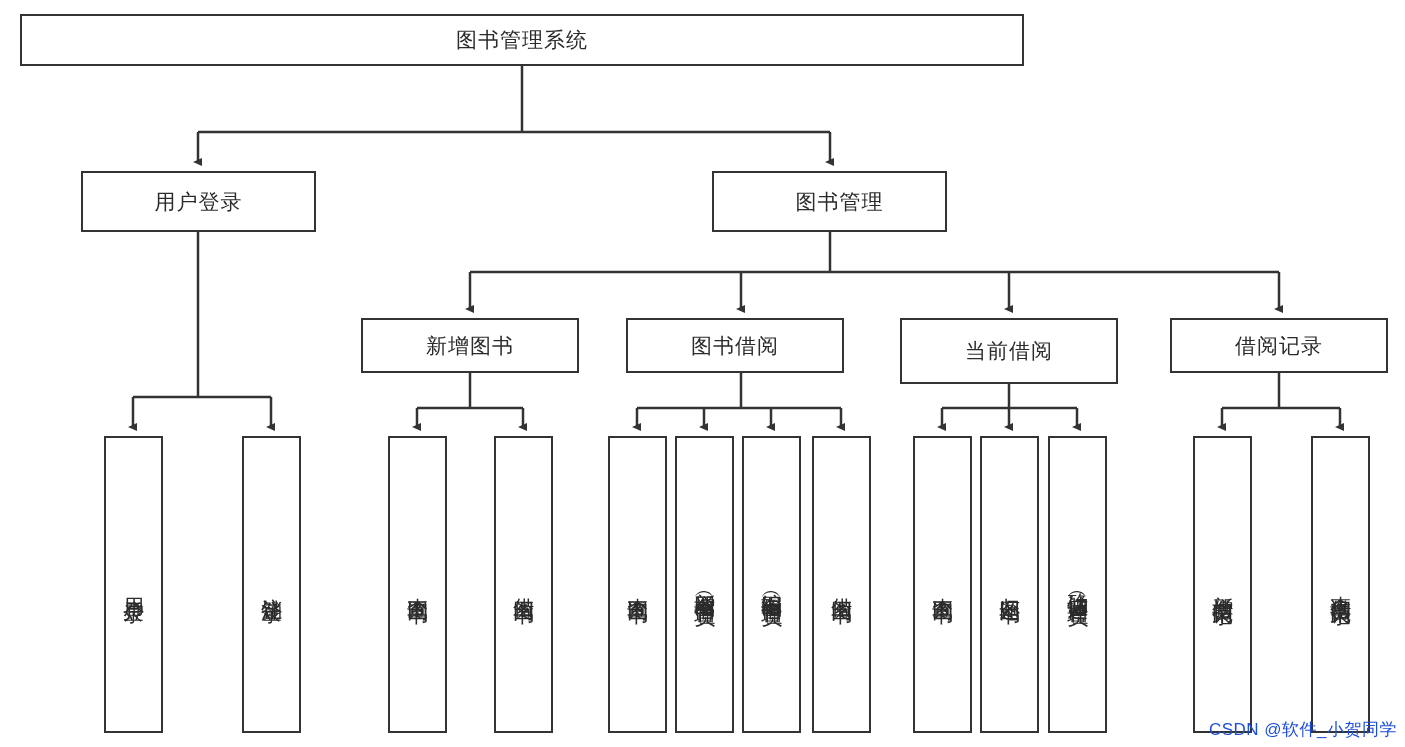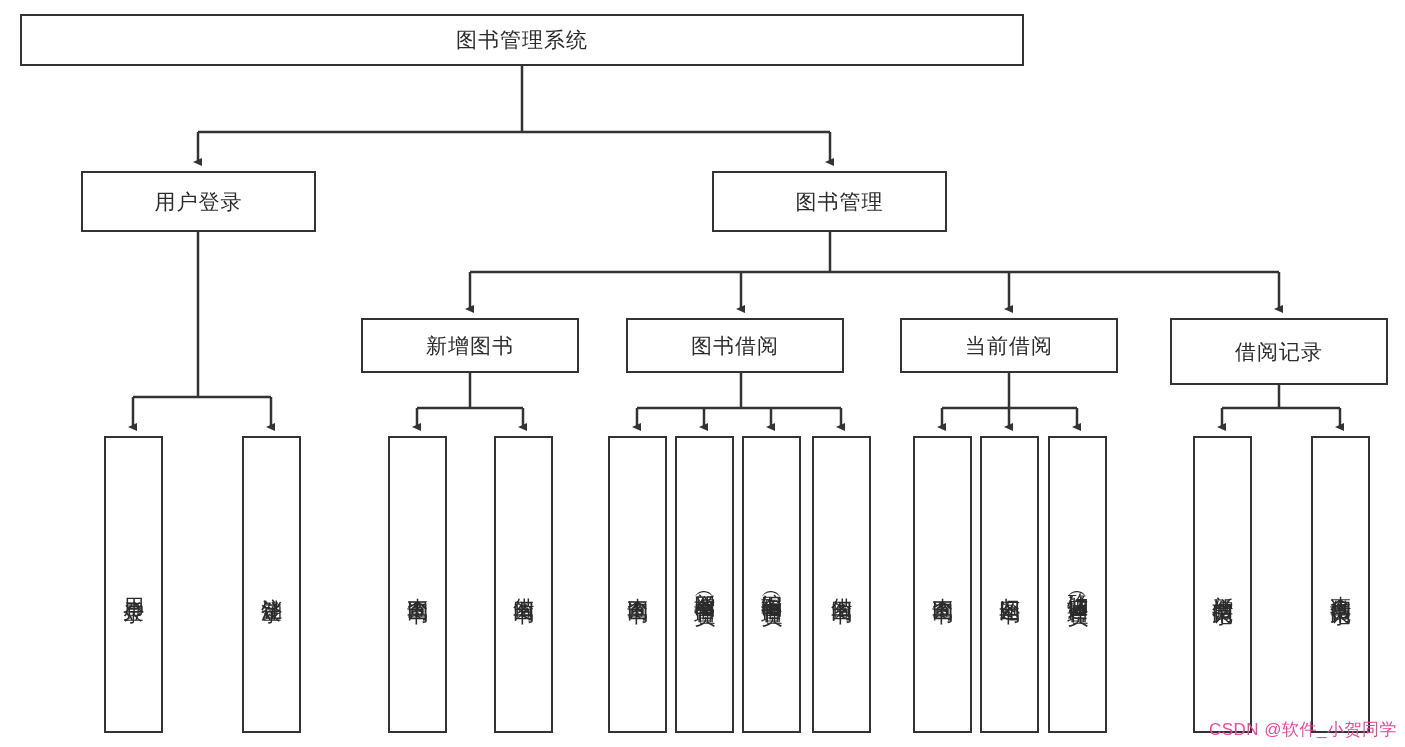--- a/index.html
+++ b/index.html
@@ -59,21 +59,21 @@
     writing-mode: vertical-rl;
     text-orientation: upright;
     display: block;
     max-height: 100%;
   }
   .watermark {
     position: absolute;
     right: 8px;
     bottom: 6px;
     font-size: 17px;
-    color: #ec4899;
+    color: #1d4ed8;
     letter-spacing: 0.5px;
     white-space: nowrap;
   }
 </style>
 </head>
 <body>
 
 <div id="canvas">
 
   <svg class="connectors" viewBox="0 0 1405 747">
@@ -136,24 +136,24 @@
   <div class="node node-h" style="left:712px; top:171px; width:235px; height:61px;padding-left:20px;">
     <span>图书管理</span>
   </div>
 
   <div class="node node-h" style="left:361px; top:318px; width:218px; height:55px;">
     <span>新增图书</span>
   </div>
   <div class="node node-h" style="left:626px; top:318px; width:218px; height:55px;">
     <span>图书借阅</span>
   </div>
-  <div class="node node-h" style="left:900px; top:318px; width:218px; height:55px;text-align:center;">
+  <div class="node node-h" style="left:900px; top:318px; width:218px; height:66px;text-align:center;">
     <span>当前借阅</span>
   </div>
-  <div class="node node-h" style="left:1170px; top:318px; width:218px; height:67px;text-align:center;">
+  <div class="node node-h" style="left:1170px; top:318px; width:218px; height:55px;text-align:center;">
     <span>借阅记录</span>
   </div>
 
   <div class="node node-v" style="left:104px; top:436px; width:59px; height:297px;">
     <span>用户登录</span>
   </div>
   <div class="node node-v" style="left:242px; top:436px; width:59px; height:297px;">
     <span>注销登录</span>
   </div>
 

